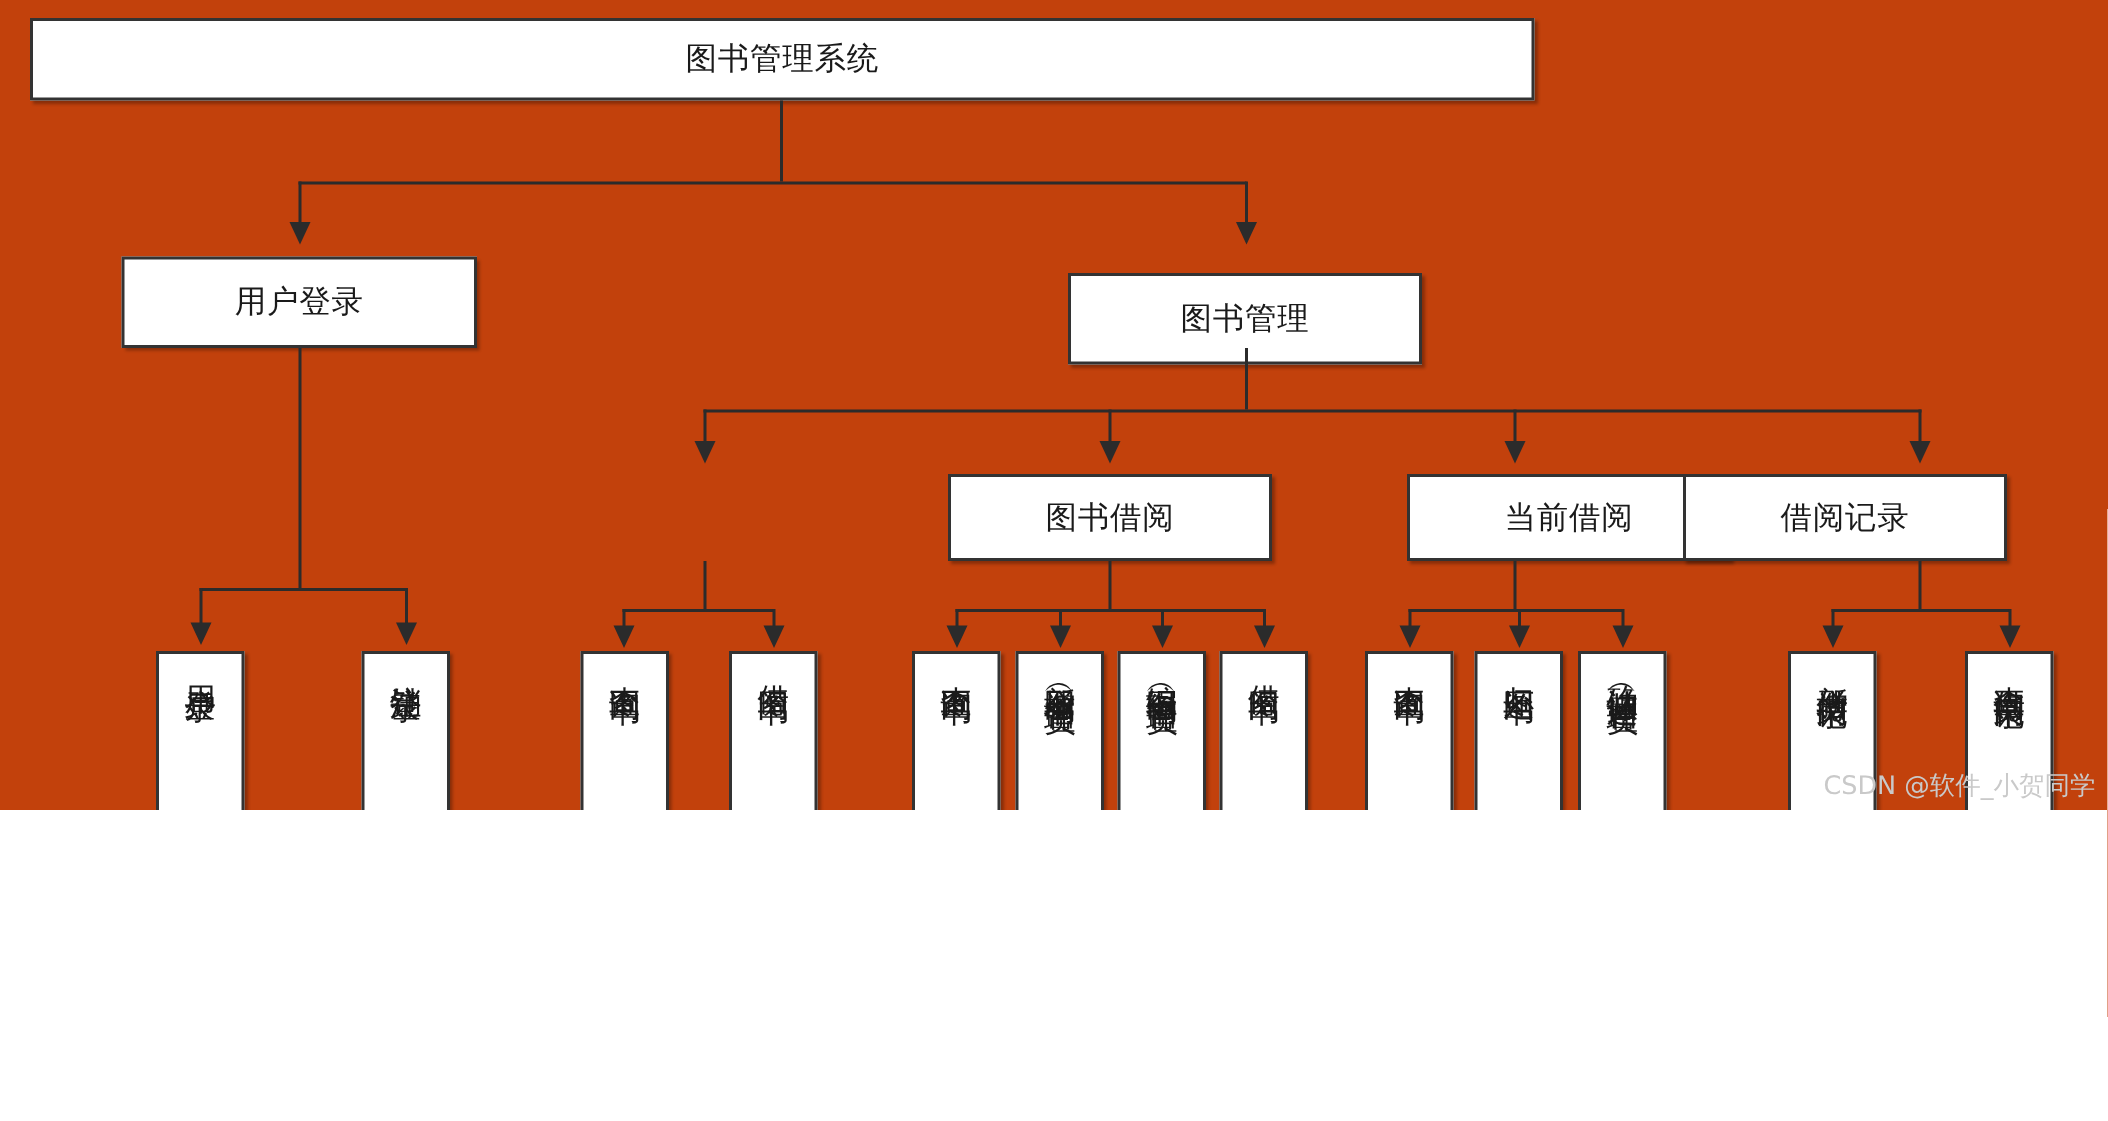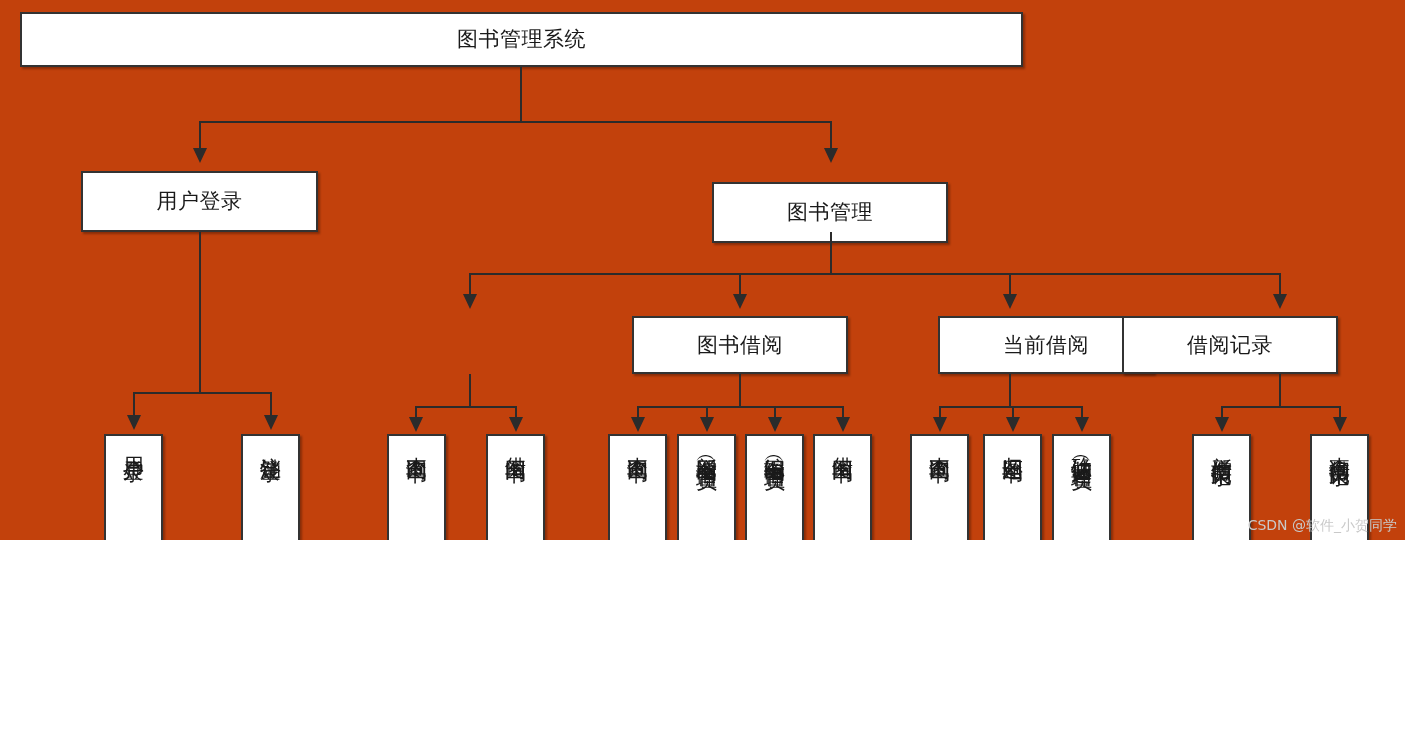--- a/index.html
+++ b/index.html
@@ -59,21 +59,21 @@
     width: 0;
     height: 0;
     border-left: 7px solid transparent;
     border-right: 7px solid transparent;
     border-top: 15px solid #2b2b2b;
   }
   #watermark {
     position: absolute;
     right: 8px;
     bottom: 5px;
-    font-size: 14px;
+    font-size: 17px;
     color: #c9c9c9;
     white-space: nowrap;
     font-family: "DejaVu Sans", "Liberation Sans", sans-serif;
   }
 </style>
 </head>
 <body>
 
 <div id="canvas">
 

